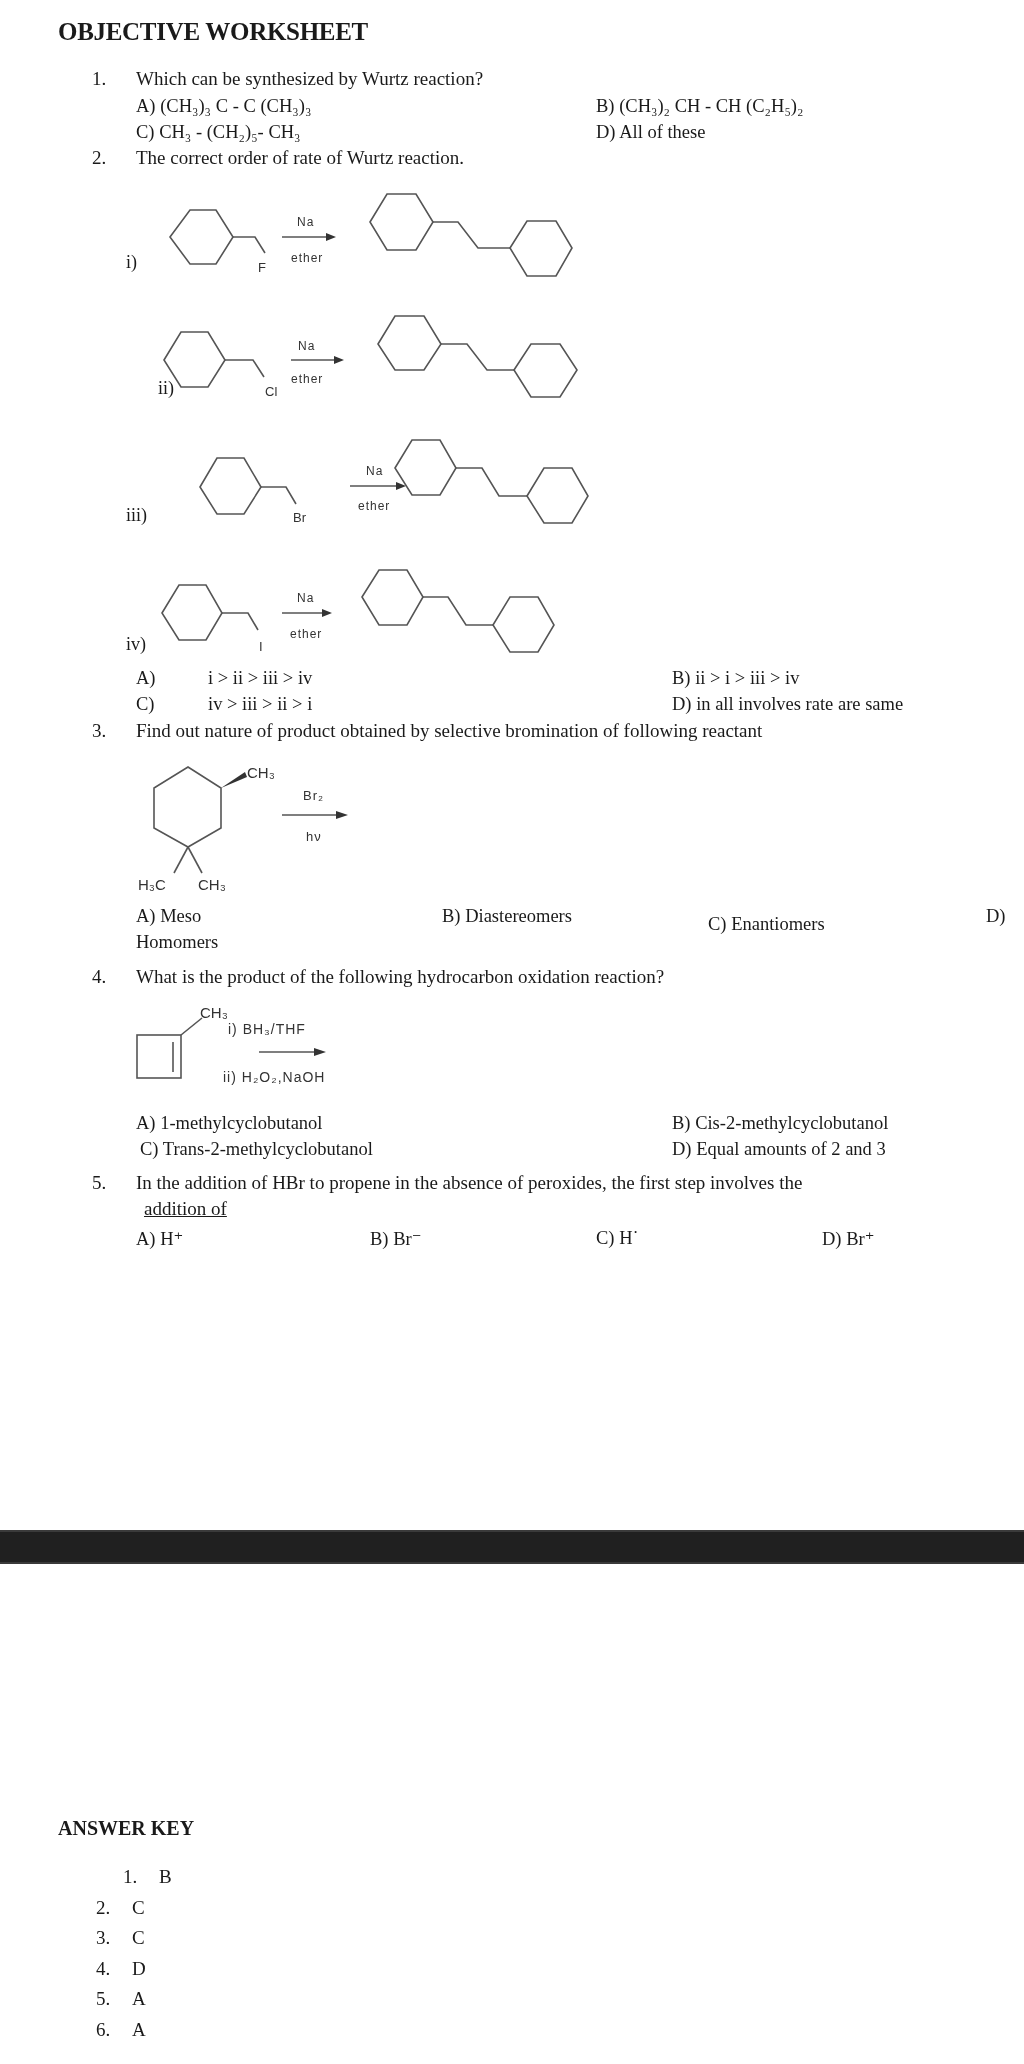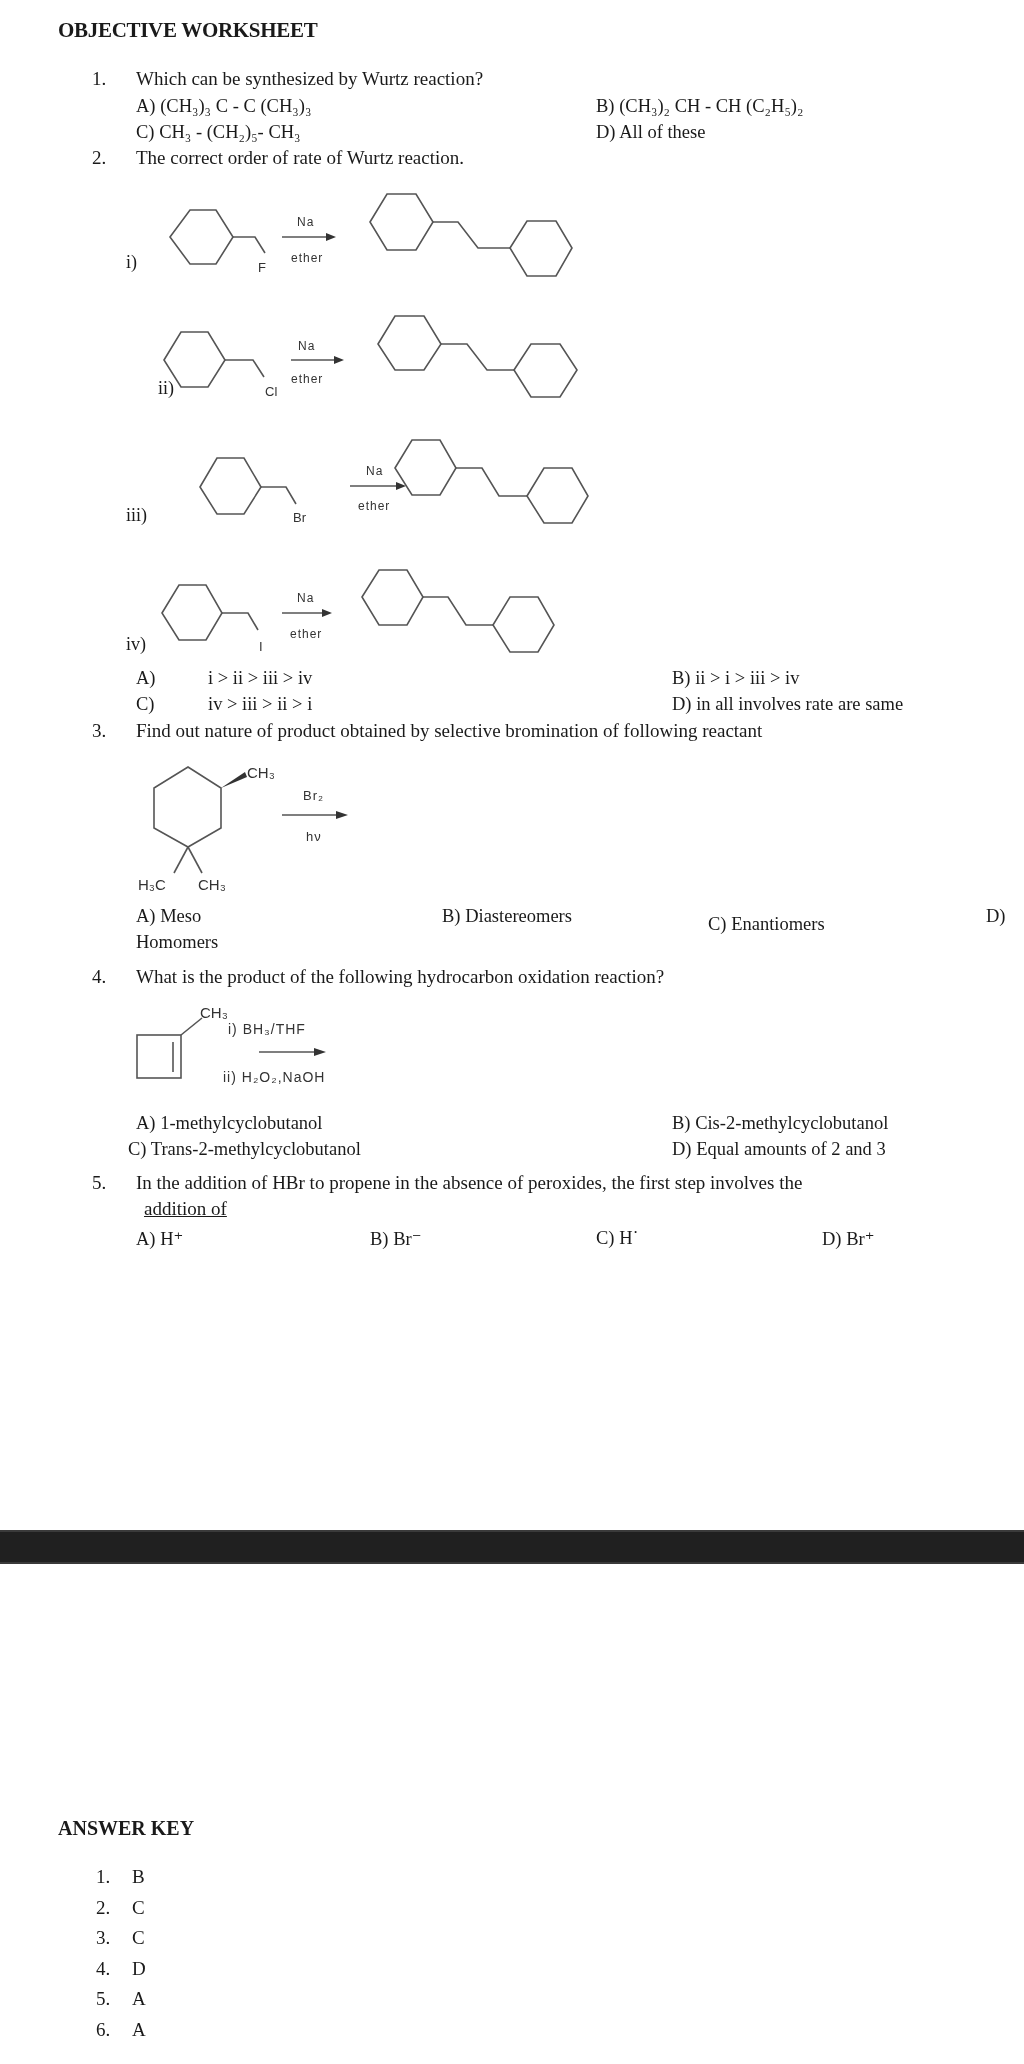--- a/index.html
+++ b/index.html
@@ -1,19 +1,19 @@
 <!DOCTYPE html>
 <html><head>
 <meta charset="utf-8">
 <style>
   html, body { margin:0; padding:0; background:#ffffff; }
   body { width:1024px; height:2064px; position:relative; overflow:hidden;
          font-family:"Liberation Serif", "DejaVu Serif", serif; color:#1a1a1a; }
   .abs { position:absolute; white-space:nowrap; }
-  .title { font-weight:bold; font-size:21px; letter-spacing:-0.3px; }
+  .title { font-weight:bold; font-size:25px; letter-spacing:-0.3px; }
   .q { font-size:19px; }
   .opt { font-size:18.5px; }
   .num { display:inline-block; width:44px; }
   .chem-label { font-family:"Liberation Sans", "DejaVu Sans", sans-serif; font-size:13px; fill:#333; }
   .reagent { font-family:"Liberation Sans", "DejaVu Sans", sans-serif; font-size:12px; fill:#333; letter-spacing:1px; }
   .roman { font-size:18px; }
   svg .bond { stroke:#555; stroke-width:1.6; fill:none; }
   .band { position:absolute; left:0; top:1530px; width:1024px; height:34px; background:#202020;
           border-top:2px solid #3a3a3a; border-bottom:2px solid #3a3a3a; box-sizing:border-box; }
   .ak-title { font-weight:bold; font-size:20px; }
@@ -131,35 +131,35 @@
   <line class="bond" x1="53" y1="52" x2="53" y2="82"></line>
   <line class="bond" x1="61" y1="45" x2="82" y2="28"></line>
   <text class="chem-label" x="80" y="28" style="font-size:15px;">CH₃</text>
   <text class="reagent" x="108" y="44" style="font-size:14px;">i) BH₃/THF</text>
   <line class="bond" x1="139" y1="62" x2="196" y2="62"></line>
   <polygon points="194,58 206,62 194,66" fill="#333"></polygon>
   <text class="reagent" x="103" y="92" style="font-size:14px;">ii) H₂O₂,NaOH</text>
 </svg>
 <div class="abs opt" style="left:136px; top:1113px;">A) 1-methylcyclobutanol</div>
 <div class="abs opt" style="left:672px; top:1113px;">B) Cis-2-methylcyclobutanol</div>
-<div class="abs opt" style="left:128px; top:1139px;">C) Trans-2-methylcyclobutanol</div>
+<div class="abs opt" style="left:140px; top:1139px;">C) Trans-2-methylcyclobutanol</div>
 <div class="abs opt" style="left:672px; top:1139px;">D) Equal amounts of 2 and 3</div>
 
 <div class="abs q" style="left:92px; top:1172px;">
   <span class="num">5.</span><span>In the addition of HBr to propene in the absence of peroxides, the first step involves the</span>
 </div>
 <div class="abs q" style="left:144px; top:1198px;text-decoration:underline;">addition of</div>
 <div class="abs opt" style="left:136px; top:1228px;">A) H⁺</div>
 <div class="abs opt" style="left:370px; top:1228px;">B) Br⁻</div>
 <div class="abs opt" style="left:596px; top:1228px;">C) H˙</div>
 <div class="abs opt" style="left:822px; top:1228px;">D) Br⁺</div>
 
 <div class="band"></div>
 
 <div class="abs ak-title" style="left:58px; top:1817px;">ANSWER KEY</div>
 <div class="abs" style="left:96px; top:1866px;">
-  <div class="ak-item" style="height:30.5px;"><span class="num" style="width:36px;">1.</span><span>B</span></div>
+  <div class="ak-item" style="height:30.5px;margin-left:27px;"><span class="num" style="width:36px;">1.</span><span>B</span></div>
   <div class="ak-item" style="height:30.5px;"><span class="num" style="width:36px;">2.</span><span>C</span></div>
   <div class="ak-item" style="height:30.5px;"><span class="num" style="width:36px;">3.</span><span>C</span></div>
   <div class="ak-item" style="height:30.5px;"><span class="num" style="width:36px;">4.</span><span>D</span></div>
   <div class="ak-item" style="height:30.5px;"><span class="num" style="width:36px;">5.</span><span>A</span></div>
   <div class="ak-item" style="height:30.5px;"><span class="num" style="width:36px;">6.</span><span>A</span></div>
 </div>
 
 </body></html>

